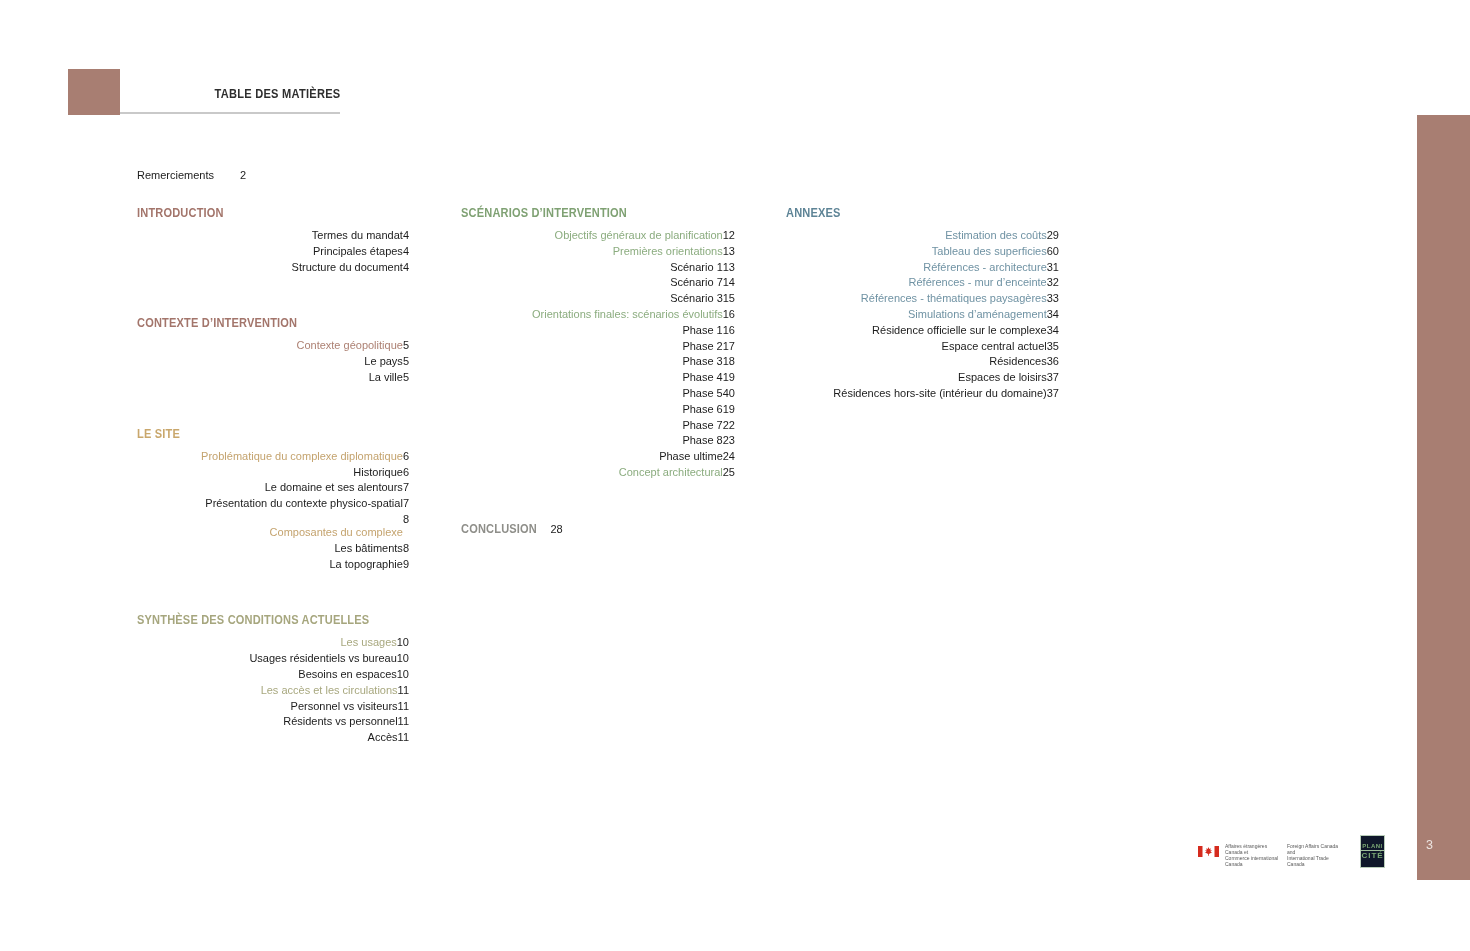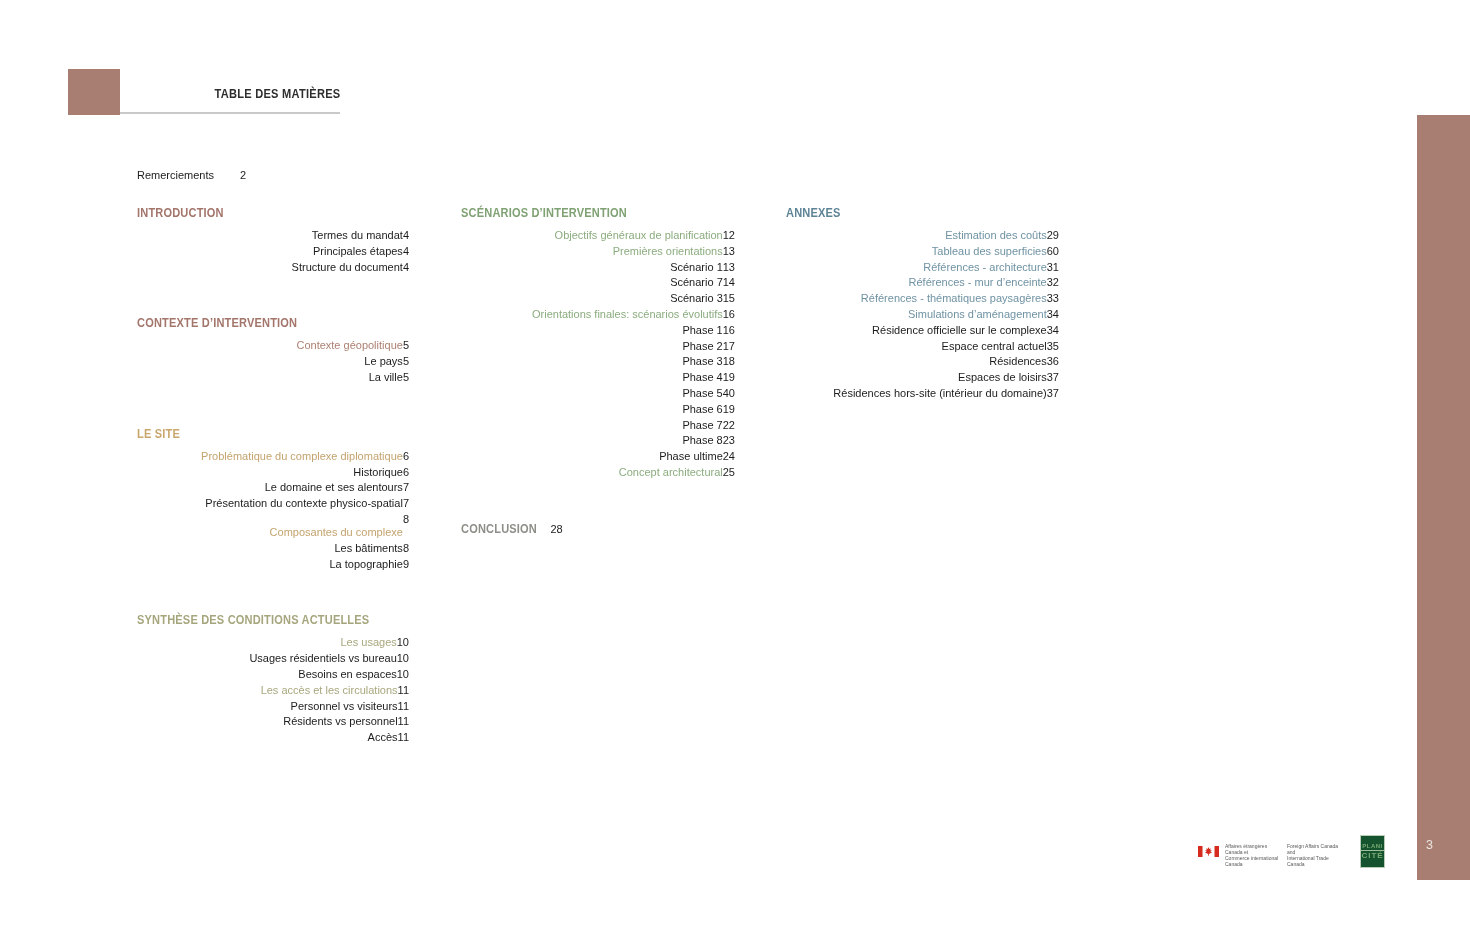--- a/index.html
+++ b/index.html
@@ -88,21 +88,21 @@
     left: 1198px; top: 843px;
     display: flex; align-items: flex-start; gap: 6px;
   }
   .wordmark-text {
     font-size: 5px; line-height: 6px; color: #5a5a5a;
     width: 56px;
   }
   .plani-cite {
     left: 1360px; top: 835px; width: 25px; height: 33px;
     border: 1px solid #b9cdb9;
-    background: #14532d;
+    background: #0f172a;
     display: flex; flex-direction: column; align-items: center; justify-content: center;
     color: #7aa874;
   }
   .plani-cite .l1 { font-size: 6px; font-weight: bold; line-height: 7px; letter-spacing: 0.5px; }
   .plani-cite .l2 { font-size: 8px; font-weight: bold; line-height: 9px; letter-spacing: 1px; border-top: 1px solid #9fbf9a; }
 </style>
 </head>
 <body>
 
 <div class="abs header-square" style="background: rgb(168, 126, 114);"></div>

